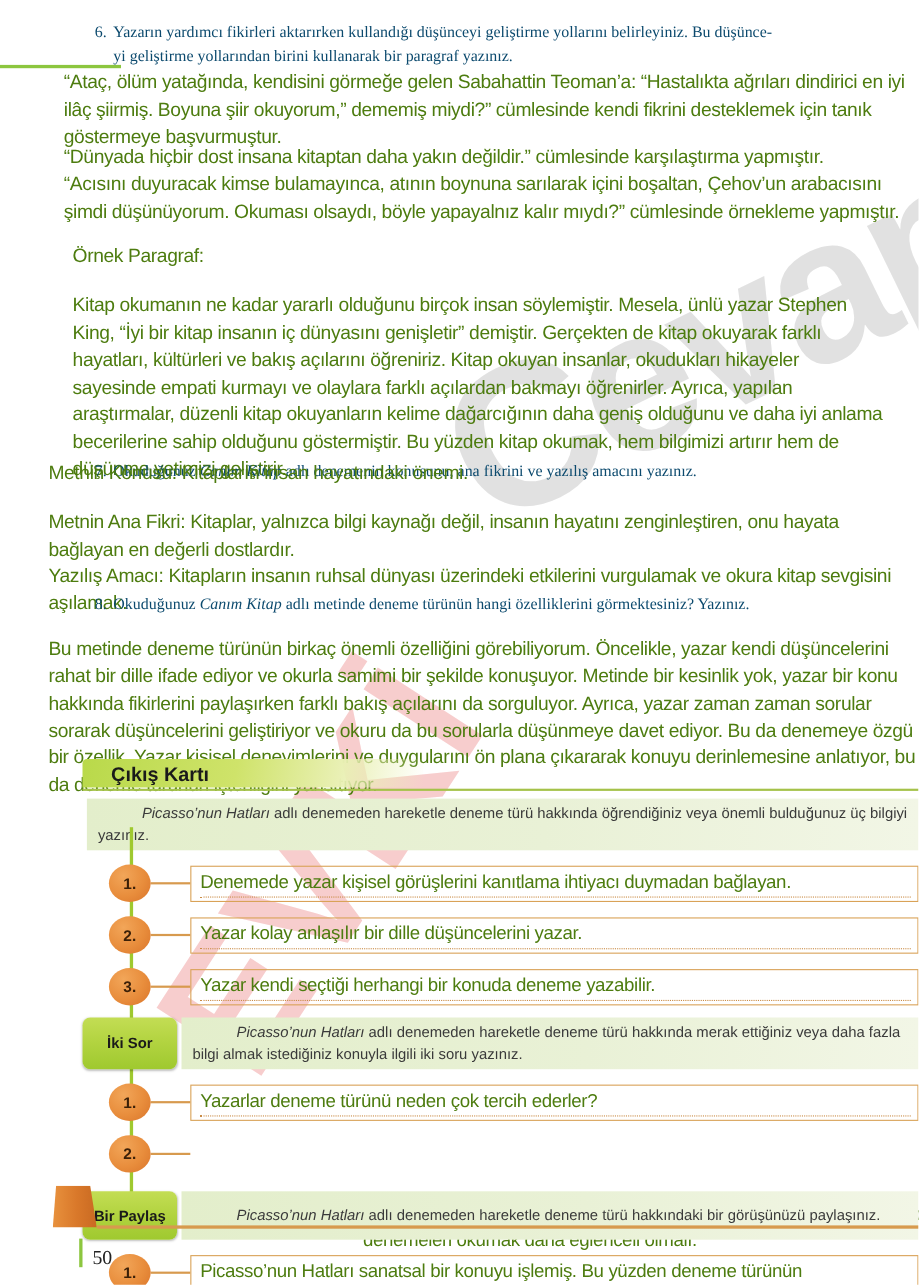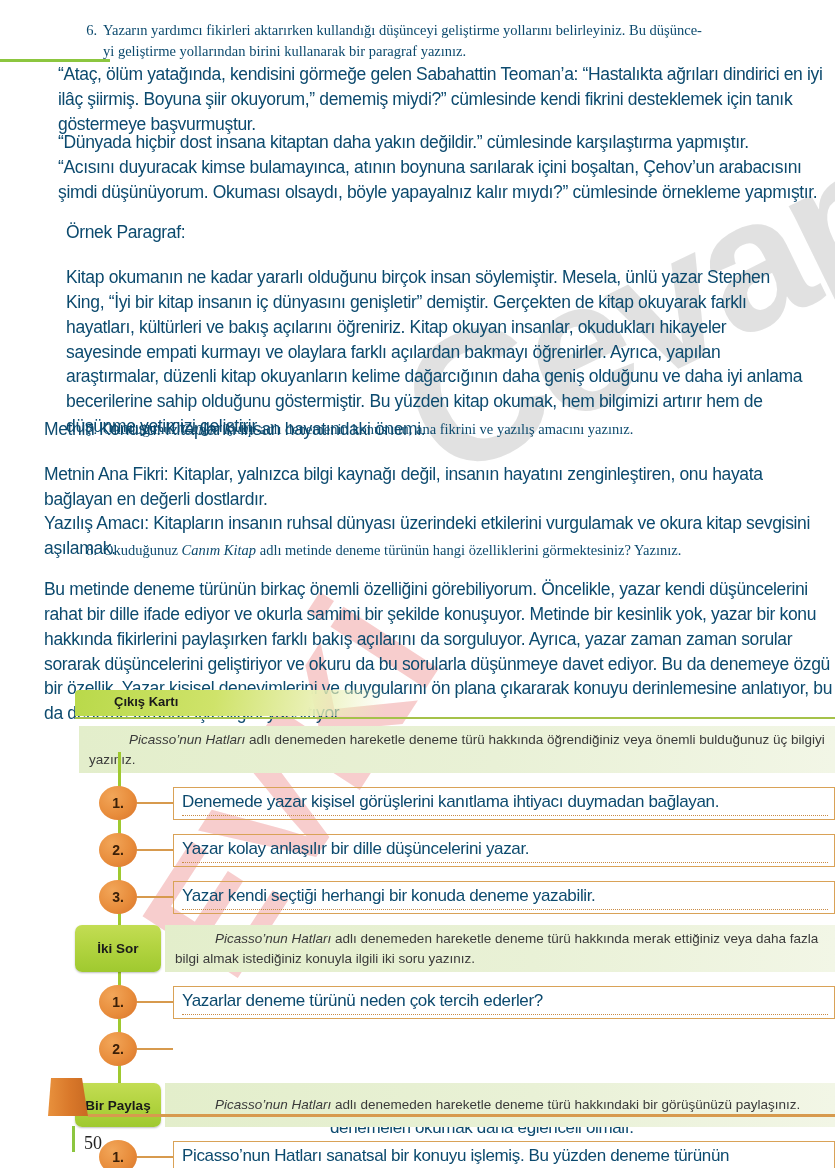--- a/index.html
+++ b/index.html
@@ -41,37 +41,37 @@
     font-family:"Liberation Serif", serif;
     font-size:14.5px;color:#0c4a6e;line-height:1.45;
   }
   .q .num{display:inline-block;width:22px;text-align:right;margin-right:6px;font-weight:400;}
   .q .body{display:inline;}
   .q .ind{display:block;margin-left:28px;}
   .q i{font-style:italic;}
 
   
   .ans{
-    color:#0c4a6e;
+    color:#4d7c0f;
     font-family:"Liberation Sans", sans-serif;
     font-size:17.5px;line-height:1.42;
     letter-spacing:-0.35px;
   }
   .ans.small{font-size:17px;}
 
   
   #exit-card{position:absolute;left:75px;top:690px;width:760px;z-index:12;}
   .card-tab{
     position:relative;height:26px;width:310px;
     background:linear-gradient(100deg,#b9d94a 0%,#cfe36a 45%,#e9f0b4 75%,rgba(233,240,180,0) 100%);
     border-top-left-radius:4px;
   }
   .card-tab .tab-txt{
-    position:absolute;left:39px;top:4px;
-    font-size:13px;font-weight:700;color:#1a1a1a;text-align:center;
+    position:absolute;left:26px;top:4px;
+    font-size:18px;font-weight:700;color:#1a1a1a;text-align:center;
   }
   .card-rule{height:2px;width:760px;background:#a5c24a;margin-top:1px;}
 
   .row{position:relative;display:flex;align-items:stretch;margin-top:7px;}
 
   .tag{
     width:86px;min-height:44px;flex:0 0 86px;
     border-radius:7px;
     background:linear-gradient(180deg,#c3dd54 0%,#b3d441 45%,#9fc92f 100%);
     box-shadow:0 1px 2px rgba(0,0,0,.25);

